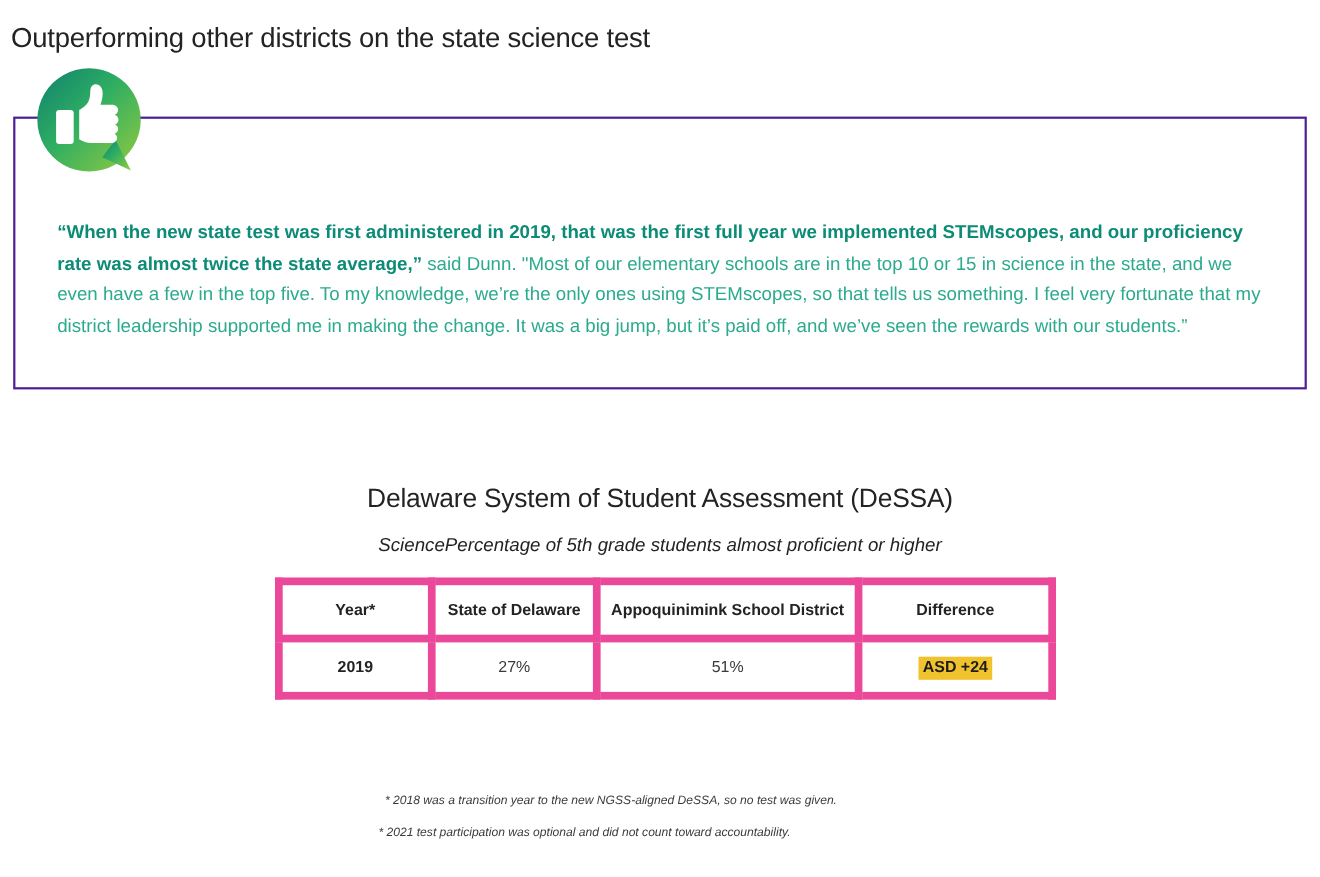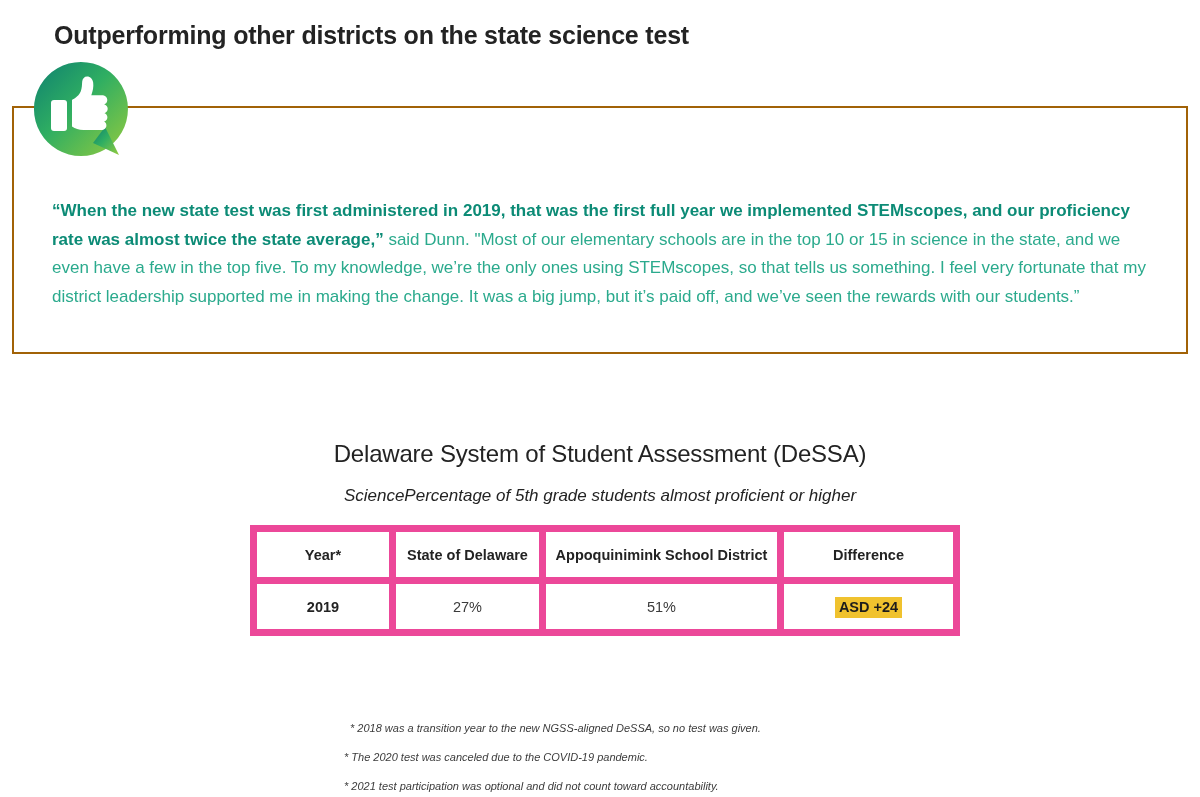--- a/index.html
+++ b/index.html
@@ -14,37 +14,36 @@
     overflow: hidden;
     position: relative;
   }
 
   
   .page-heading {
     position: absolute;
     left: 10px;
     top: 1px;
     font-size: 25px;
-    font-weight: bold;
+    font-weight: normal;
     color: #232323;
     letter-spacing: -0.2px;
     line-height: 34px;
     white-space: nowrap;
-    margin-left: 44px;
   }
 
   
   .quote-box {
     position: absolute;
     left: 12px;
     top: 106px;
     width: 1176px;
     height: 248px;
     box-sizing: border-box;
-    border: 2px solid #a16207;
+    border: 2px solid #4c1d95;
     background: #ffffff;
   }
   .quote-text {
     position: absolute;
     left: 38px;
     top: 72px;
     width: 1104px;
     font-size: 17px;
     line-height: 28.5px;
     color: #2BAA8D;
@@ -202,15 +201,14 @@
       <td class="year">2019</td>
       <td>27%</td>
       <td>51%</td>
       <td><span class="hl">ASD +24</span></td>
     </tr>
   </tbody>
 </table>
 
 <div class="footnotes">
   <div class="footnote first">* 2018 was a transition year to the new NGSS-aligned DeSSA, so no test was given.</div>
-  <div class="footnote">* The 2020 test was canceled due to the COVID-19 pandemic.</div>
   <div class="footnote">* 2021 test participation was optional and did not count toward accountability.</div>
 </div>
 
 </body></html>

